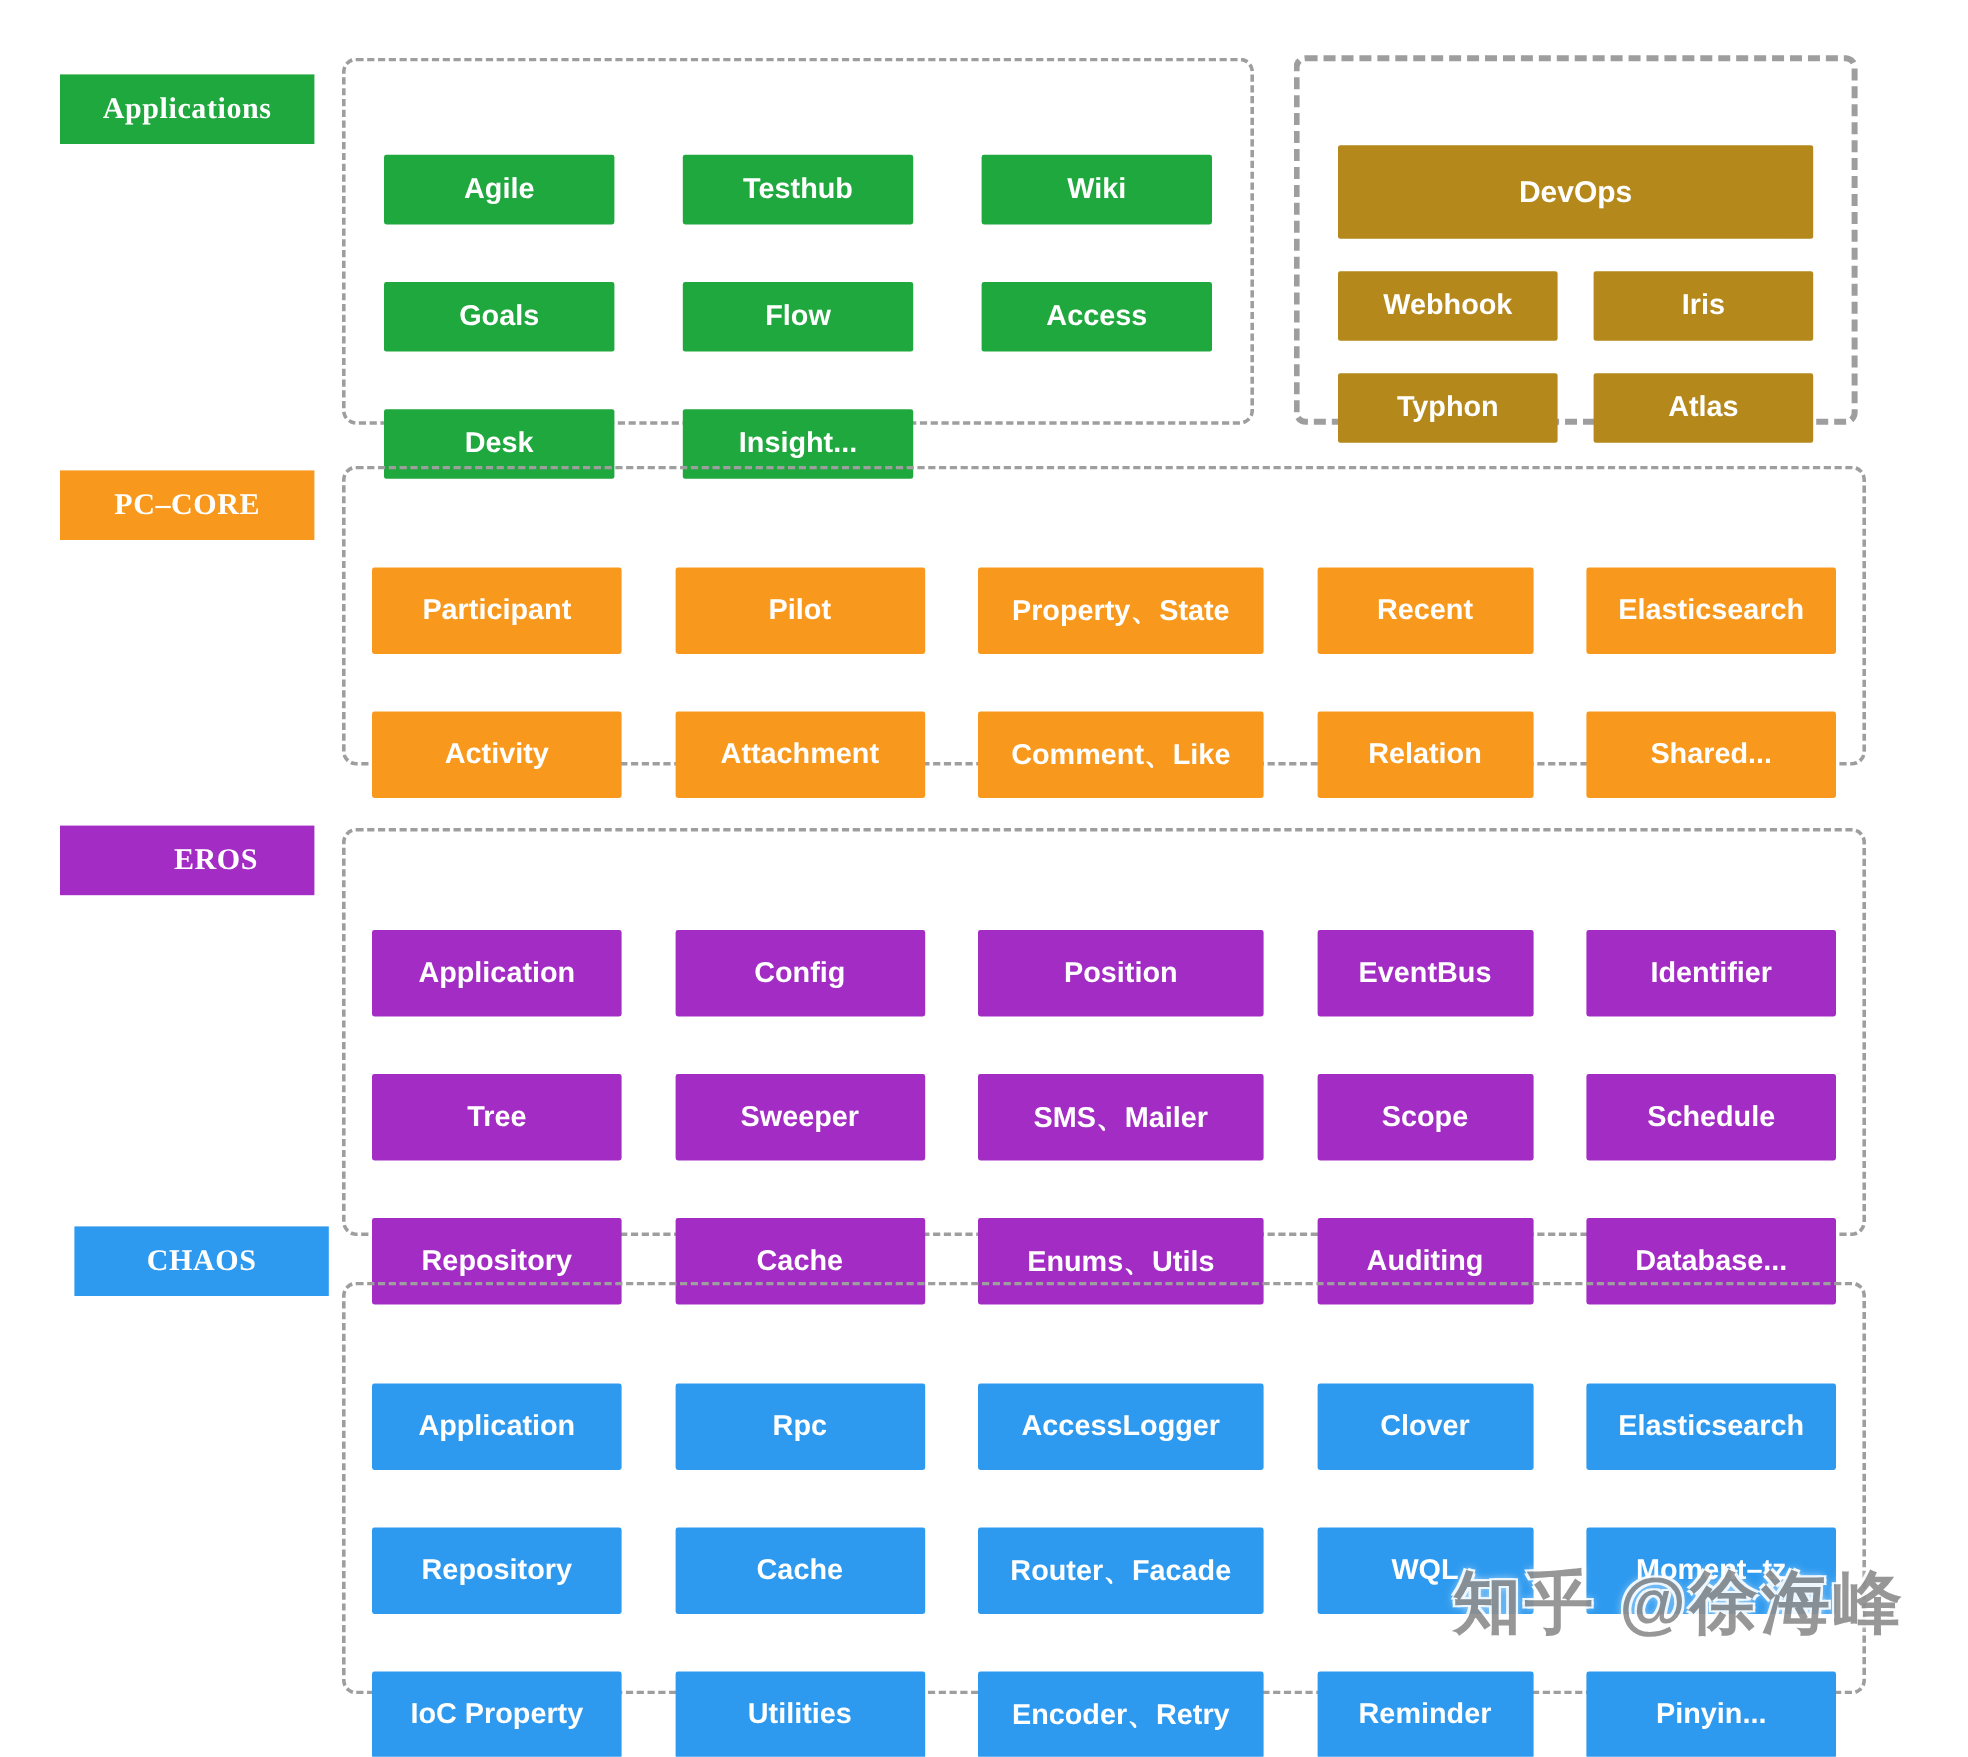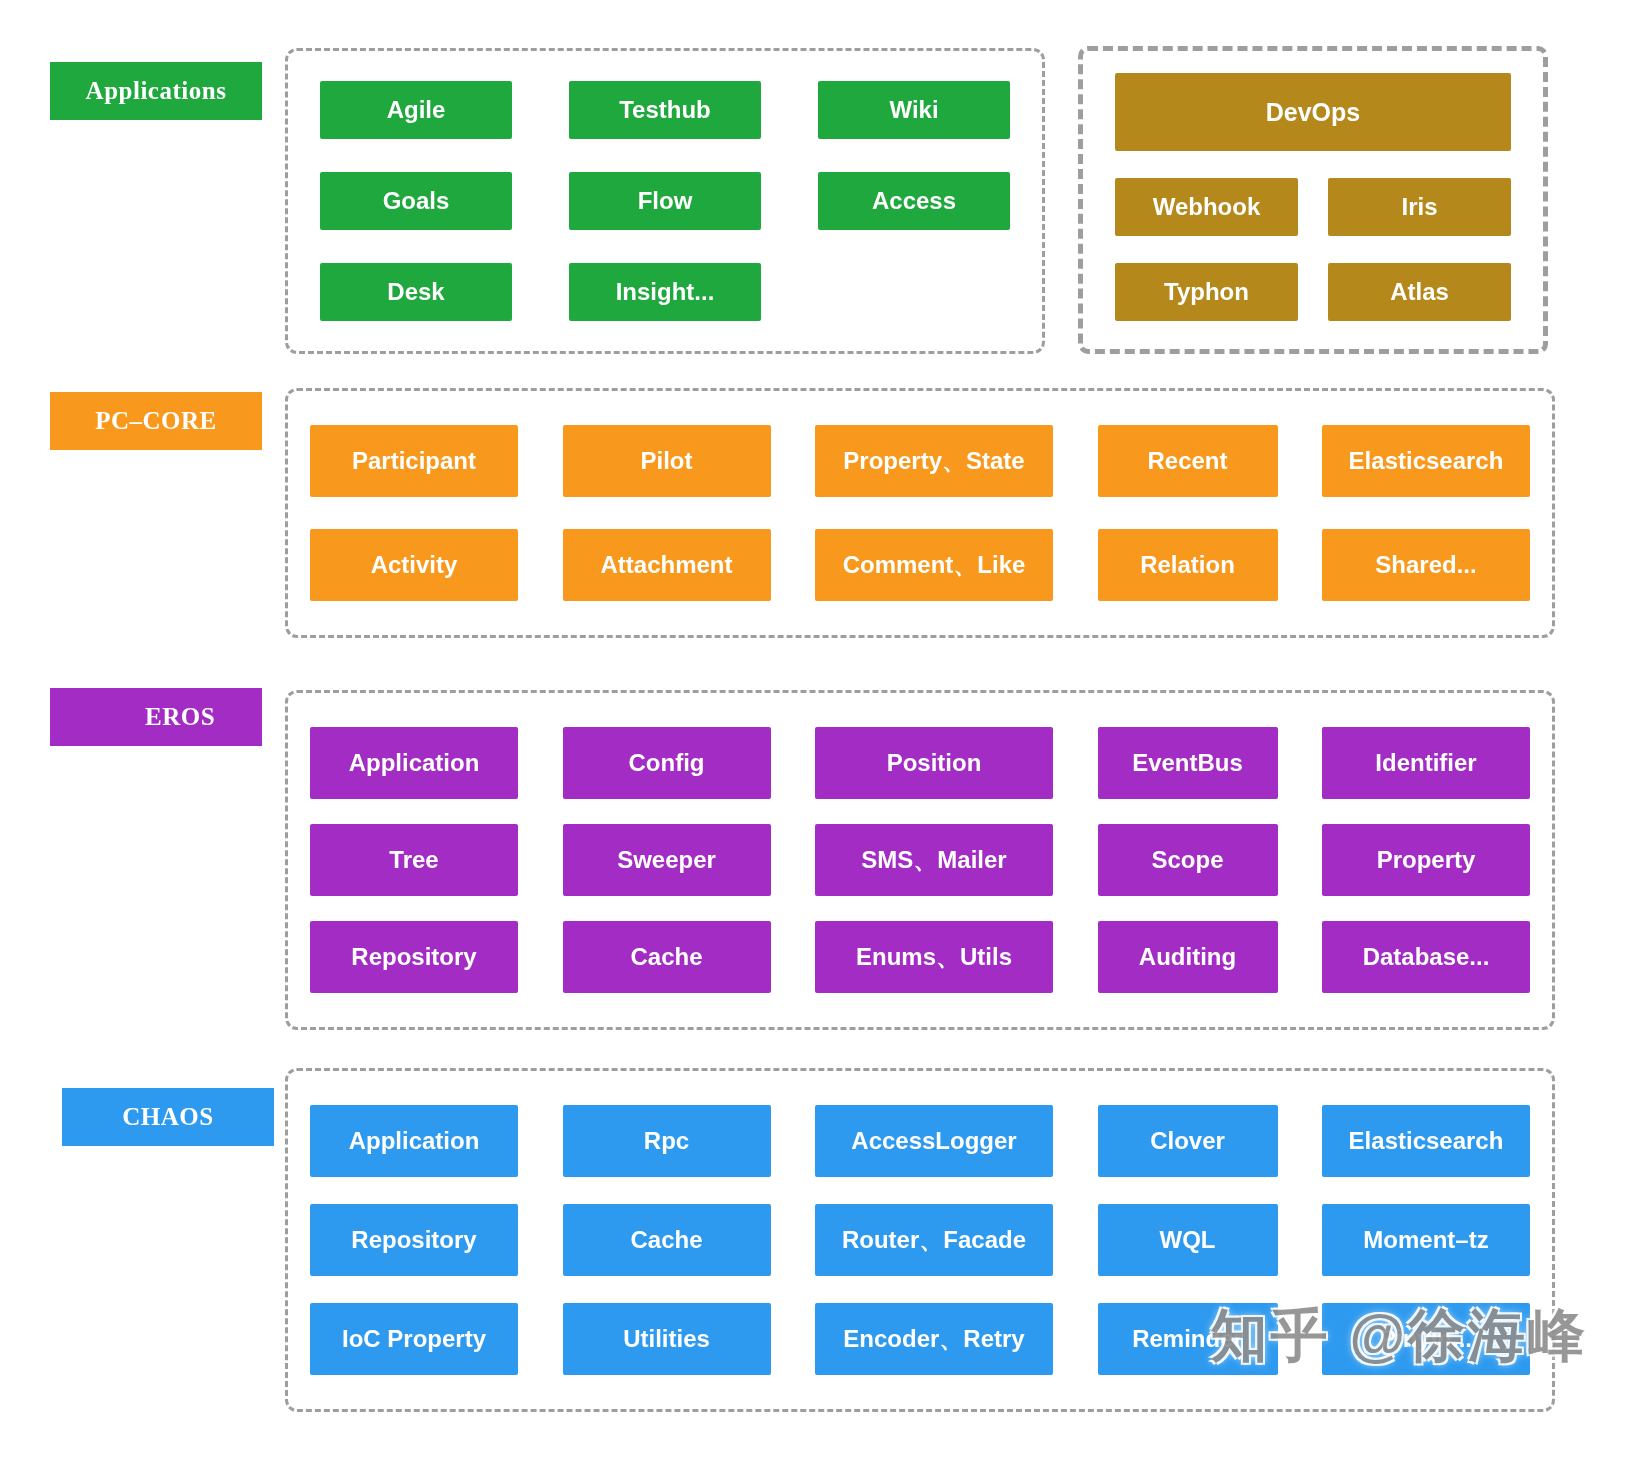--- a/index.html
+++ b/index.html
@@ -11,41 +11,41 @@
   .canvas{position:relative;width:1640px;height:1464px;background:#fff;overflow:hidden;}
 
   .side-label{
     position:absolute;width:212px;height:58px;
     display:flex;align-items:center;justify-content:center;
     color:#fff;font-size:25px;font-weight:600;letter-spacing:.5px;font-family:Liberation Serif, serif;
   }
   .lbl-applications{left:50px;top:62px;background:var(--green);}
   .lbl-pccore{left:50px;top:392px;background:var(--orange);}
   .lbl-eros{left:50px;top:688px;background:var(--purple);padding-left:48px;}
-  .lbl-chaos{left:62px;top:1088px;background:var(--blue);}
+  .lbl-chaos{left:62px;top:1022px;background:var(--blue);}
 
   .group{
     position:absolute;border:3px dashed var(--dash);border-radius:12px;
     display:grid;justify-content:space-between;align-content:space-between;
   }
   .g-apps{left:285px;top:48px;width:760px;height:306px;
     grid-template-columns:repeat(3,192px);padding:30px 32px;}
   .g-devops{left:1078px;top:46px;width:470px;height:308px;
     border-width:5px;border-radius:10px;
     grid-template-columns:1fr 1fr;grid-template-rows:78px 58px 58px;
     column-gap:30px;row-gap:27px;padding:22px 32px 28px;align-content:start;justify-content:stretch;}
   .g-5col{grid-template-columns:208px 208px 238px 180px 208px;left:285px;width:1270px;padding:34px 22px;}
   .g-pccore{top:388px;height:250px;}
   .g-eros{top:690px;height:340px;}
   .g-chaos{top:1068px;height:344px;}
 
   .block{
     display:flex;align-items:center;justify-content:center;
     color:#fff;font-size:24px;font-weight:600;border-radius:2px;
-    height:58px;white-space:nowrap;
+    height:58px;white-space:nowrap;margin-top:48px;
   }
   .g-5col .block{height:72px;}
   .g-devops .block{height:58px;}
   .g-devops .devops-header{grid-column:1 / -1;height:78px;font-size:25px;}
   .bg-green{background:var(--green);}
   .bg-gold{background:var(--gold);}
   .bg-orange{background:var(--orange);}
   .bg-purple{background:var(--purple);}
   .bg-blue{background:var(--blue);}
 
@@ -103,21 +103,21 @@
   <div class="group g-5col g-eros">
     <div class="block bg-purple">Application</div>
     <div class="block bg-purple">Config</div>
     <div class="block bg-purple">Position</div>
     <div class="block bg-purple">EventBus</div>
     <div class="block bg-purple">Identifier</div>
     <div class="block bg-purple">Tree</div>
     <div class="block bg-purple">Sweeper</div>
     <div class="block bg-purple">SMS、Mailer</div>
     <div class="block bg-purple">Scope</div>
-    <div class="block bg-purple">Property</div>
+    <div class="block bg-purple">Schedule</div>
     <div class="block bg-purple">Repository</div>
     <div class="block bg-purple">Cache</div>
     <div class="block bg-purple">Enums、Utils</div>
     <div class="block bg-purple">Auditing</div>
     <div class="block bg-purple">Database...</div>
   </div>
 
   <div class="group g-5col g-chaos">
     <div class="block bg-blue">Application</div>
     <div class="block bg-blue">Rpc</div>

